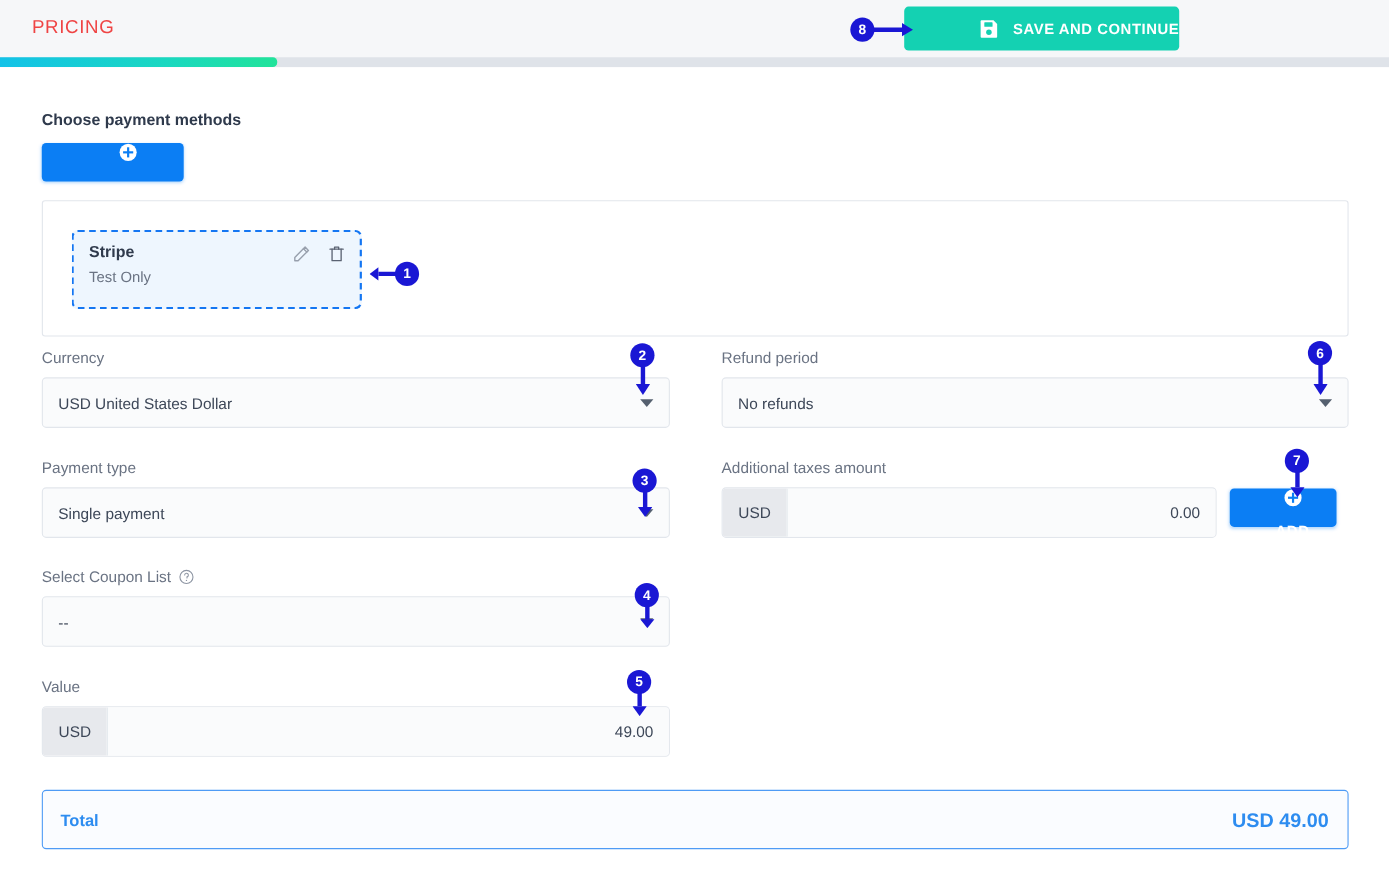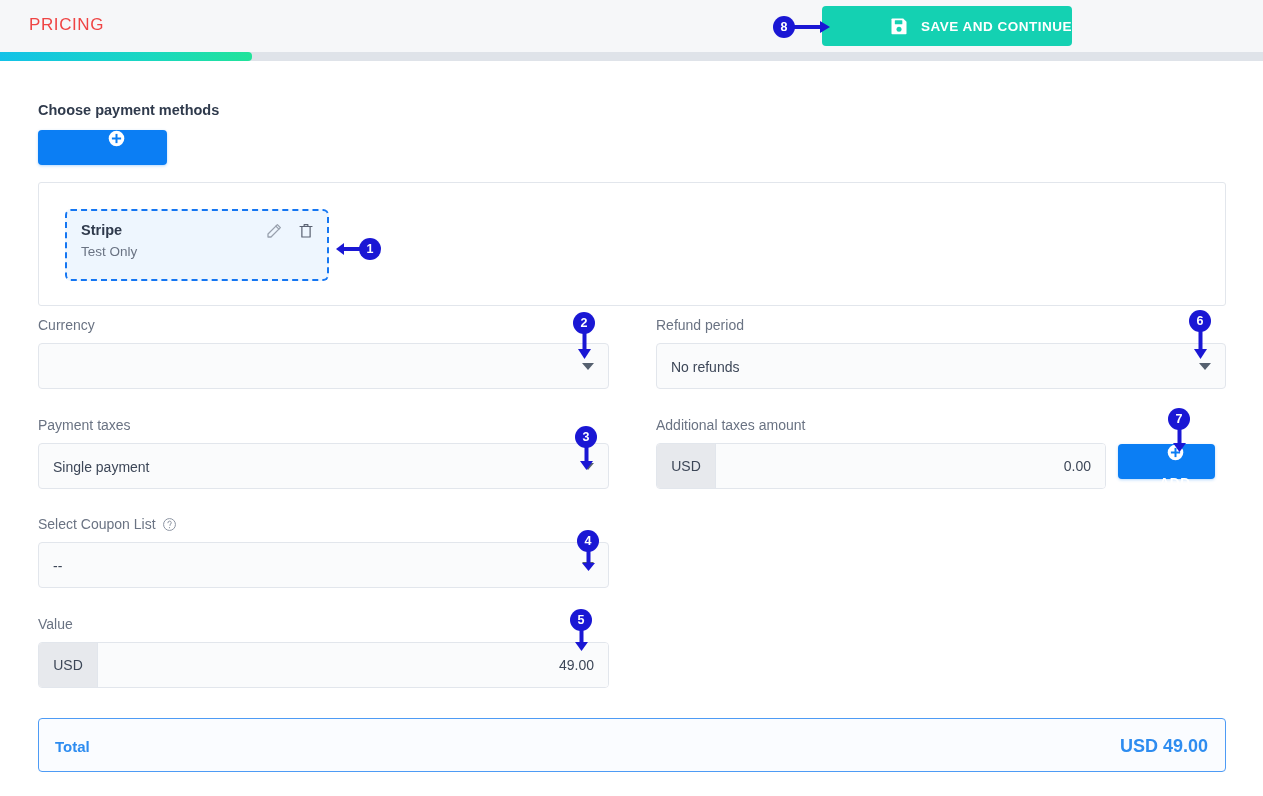--- a/index.html
+++ b/index.html
@@ -196,30 +196,31 @@
             <path d="M4 6h16"></path>
             <path d="M6.5 6v14h11V6"></path>
             <path d="M9.5 6V3.5h5V6"></path>
           </svg>
         </div>
       </div>
     </div>
 
     <div class="field-label" style="left:38px; top:256px;">Currency</div>
     <div class="select-box" style="left:38px; top:282px; width:571px;">
+      <div class="select-value">USD United States Dollar</div>
       <div class="caret"></div>
     </div>
 
     <div class="field-label" style="left:656px; top:256px;">Refund period</div>
     <div class="select-box" style="left:656px; top:282px; width:570px;">
       <div class="select-value">No refunds</div>
       <div class="caret"></div>
     </div>
 
-    <div class="field-label" style="left:38px; top:356px;">Payment taxes</div>
+    <div class="field-label" style="left:38px; top:356px;">Payment type</div>
     <div class="select-box" style="left:38px; top:382px; width:571px;">
       <div class="select-value">Single payment</div>
       <div class="caret"></div>
     </div>
 
     <div class="field-label" style="left:656px; top:356px;">Additional taxes amount</div>
     <div class="amount-wrap" style="left:656px; top:382px; width:450px;">
       <div class="amount-prefix">USD</div>
       <input class="amount-input" type="text" value="0.00" style="">
     </div>

